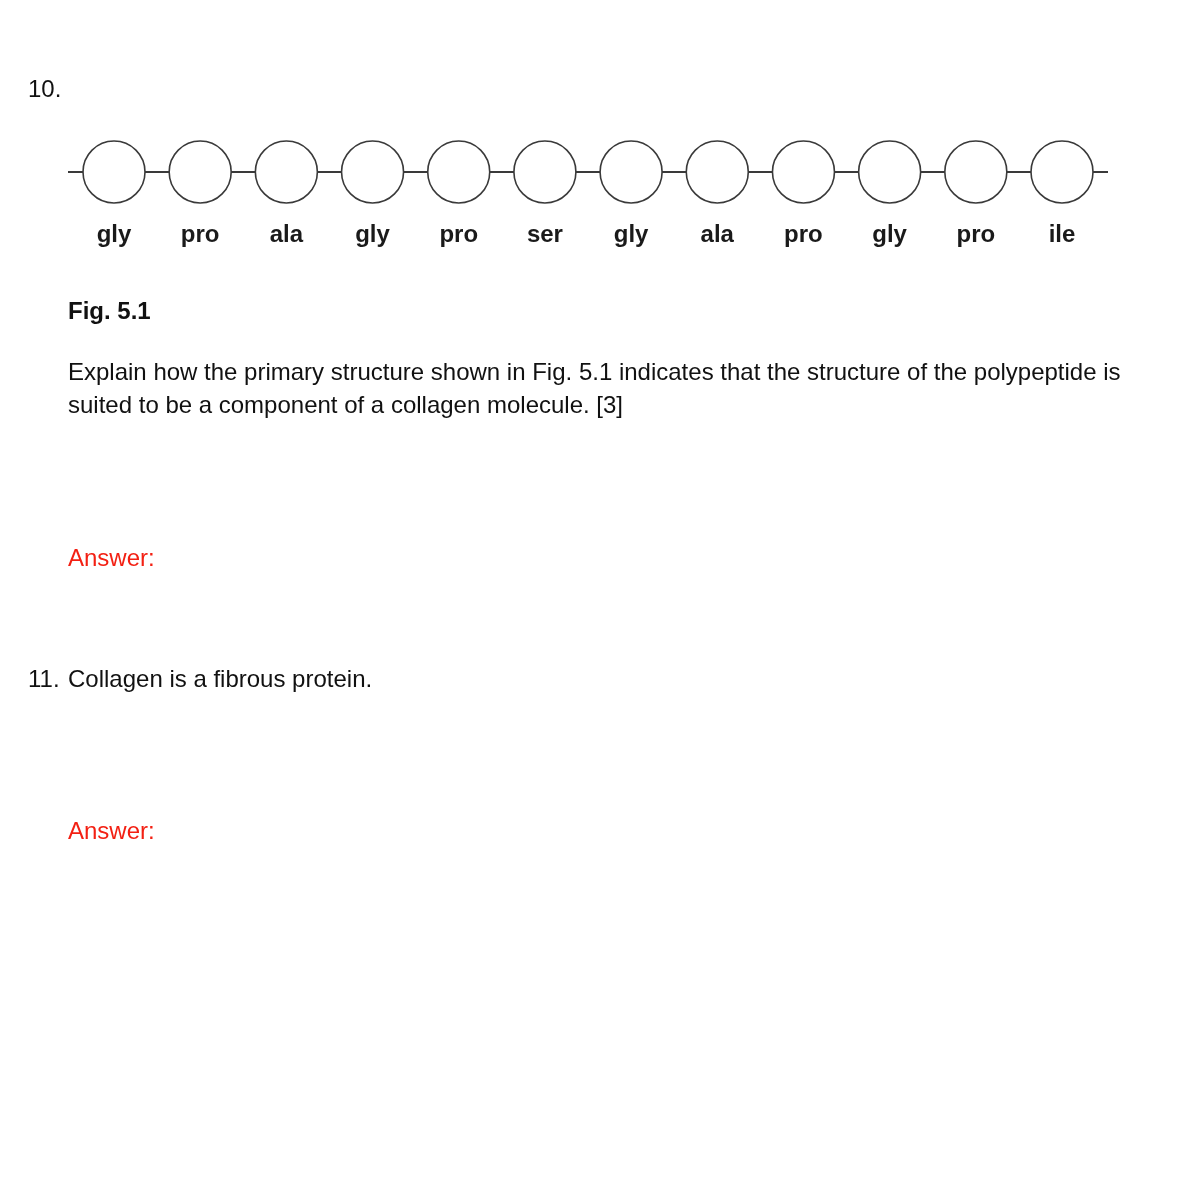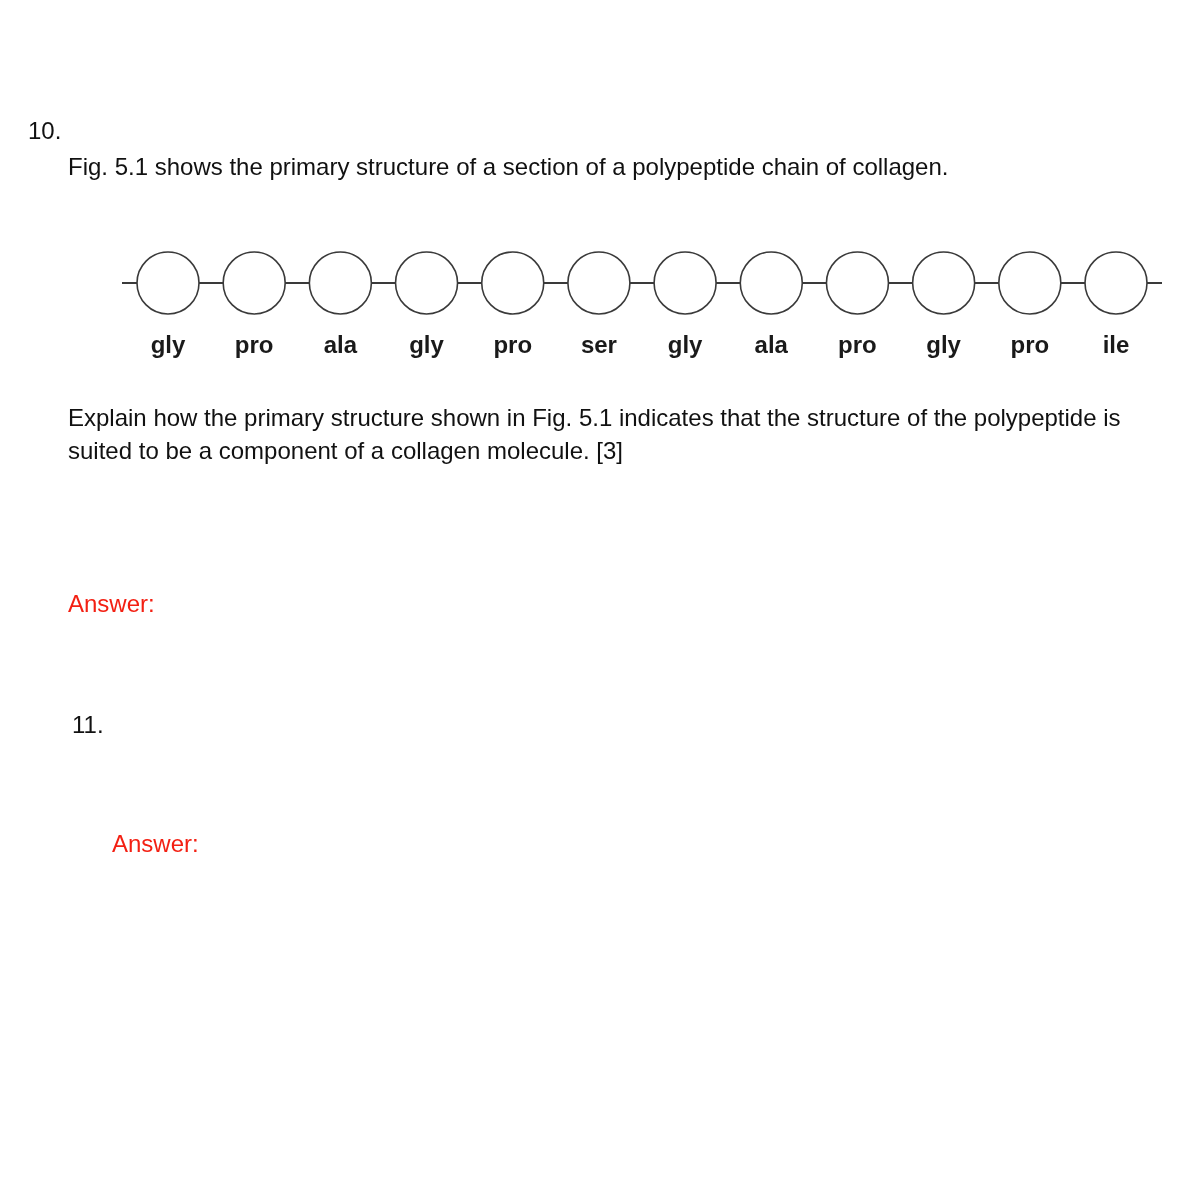--- a/index.html
+++ b/index.html
@@ -5,71 +5,70 @@
   html, body {
     margin: 0;
     padding: 0;
     background: #ffffff;
   }
   .page {
     position: relative;
     width: 1200px;
     height: 1024px;
     box-sizing: border-box;
-    padding: 114px 38px 0 28px;
+    padding: 72px 38px 0 28px;
     background: #ffffff;
     font-family: "Liberation Sans", "DejaVu Sans", sans-serif;
     font-size: 24px;
     line-height: 33px;
     color: #111111;
     overflow: hidden;
     border-radius: 18px;
   }
   p { margin: 0; }
   .q-row { display: flex; align-items: flex-start; }
   .q-num { flex: 0 0 40px; width: 40px; }
   .q-body { flex: 1 1 auto; max-width: 1104px; }
 
   .q10-fig-intro { margin-top: 36px; }
-  .figure-block { margin-top: 64px; text-align: right; }
+  .figure-block { margin-top: 64px; text-align: left; }
   .chain-wrap { display: block; }
   .fig-caption {
     display: block;
     margin-top: 32px;
     font-weight: bold;
     color: #111111;
   }
   .q10-task { margin-top: 28px; }
   .answer-label {
     margin-top: 120px;
     font-weight: normal;
     color: var(--answer-color, #f32013);
   }
-  .q11-section { margin-top: 88px; margin-left: 44px; }
+  .q11-section { margin-top: 88px; }
   .q11-task { margin-top: 38px; white-space: pre-line; }
   .q11-answer { margin-top: 119px; }
 
   .page-number {
     position: absolute;
     top: 1114px;
     right: 24px;
     color: var(--pagenum-color, #8a8a8a);
     font-size: 25px;
   }
 </style>
 </head>
 <body>
 
 <div class="page">
 
   <section>
     <div class="q-row">
       <span class="q-num">10.</span>
       <div class="q-body">
-        <p class="q10-fig-intro">Fig. 5.1 shows the primary structure of a section of a polypeptide chain of collagen.</p>
 
         <figure class="figure-block" style="margin:64px 0 0 0;">
           <div class="chain-wrap" id="chain-diagram"><svg width="1040" height="118" viewBox="0 0 1040 118" xmlns="http://www.w3.org/2000/svg">
                 <line x1="0" y1="36" x2="1040" y2="36" stroke="#3a3a3a" stroke-width="1.8"></line>
                 <circle cx="46" cy="36" r="31" fill="#ffffff" stroke="#3a3a3a" stroke-width="1.6"></circle>
                 <circle cx="132.1818181818182" cy="36" r="31" fill="#ffffff" stroke="#3a3a3a" stroke-width="1.6"></circle>
                 <circle cx="218.36363636363637" cy="36" r="31" fill="#ffffff" stroke="#3a3a3a" stroke-width="1.6"></circle>
                 <circle cx="304.54545454545456" cy="36" r="31" fill="#ffffff" stroke="#3a3a3a" stroke-width="1.6"></circle>
                 <circle cx="390.72727272727275" cy="36" r="31" fill="#ffffff" stroke="#3a3a3a" stroke-width="1.6"></circle>
                 <circle cx="476.90909090909093" cy="36" r="31" fill="#ffffff" stroke="#3a3a3a" stroke-width="1.6"></circle>
@@ -85,31 +84,33 @@
                 <text x="304.54545454545456" y="106" text-anchor="middle" font-family="Liberation Sans, sans-serif" font-size="24" font-weight="bold" fill="#1a1a1a">gly</text>
                 <text x="390.72727272727275" y="106" text-anchor="middle" font-family="Liberation Sans, sans-serif" font-size="24" font-weight="bold" fill="#1a1a1a">pro</text>
                 <text x="476.90909090909093" y="106" text-anchor="middle" font-family="Liberation Sans, sans-serif" font-size="24" font-weight="bold" fill="#1a1a1a">ser</text>
                 <text x="563.0909090909091" y="106" text-anchor="middle" font-family="Liberation Sans, sans-serif" font-size="24" font-weight="bold" fill="#1a1a1a">gly</text>
                 <text x="649.2727272727273" y="106" text-anchor="middle" font-family="Liberation Sans, sans-serif" font-size="24" font-weight="bold" fill="#1a1a1a">ala</text>
                 <text x="735.4545454545455" y="106" text-anchor="middle" font-family="Liberation Sans, sans-serif" font-size="24" font-weight="bold" fill="#1a1a1a">pro</text>
                 <text x="821.6363636363637" y="106" text-anchor="middle" font-family="Liberation Sans, sans-serif" font-size="24" font-weight="bold" fill="#1a1a1a">gly</text>
                 <text x="907.8181818181819" y="106" text-anchor="middle" font-family="Liberation Sans, sans-serif" font-size="24" font-weight="bold" fill="#1a1a1a">pro</text>
                 <text x="994" y="106" text-anchor="middle" font-family="Liberation Sans, sans-serif" font-size="24" font-weight="bold" fill="#1a1a1a">ile</text>
               </svg></div>
+          <figcaption class="fig-caption">Fig. 5.1</figcaption>
         </figure>
 
         <p class="q10-task">Explain how the primary structure shown in Fig. 5.1 indicates that the structure of the polypeptide is suited to be a component of a collagen molecule. [3]</p>
         <p class="answer-label">Answer:</p>
       </div>
     </div>
   </section>
 
   <section class="q11-section">
     <div class="q-row">
       <span class="q-num">11.</span>
       <div class="q-body">
+        <p>Collagen is a fibrous protein.</p>
         <p class="answer-label q11-answer">Answer:</p>
       </div>
     </div>
   </section>
 
   <div class="page-number">4</div>
 </div>
 
 </body></html>

